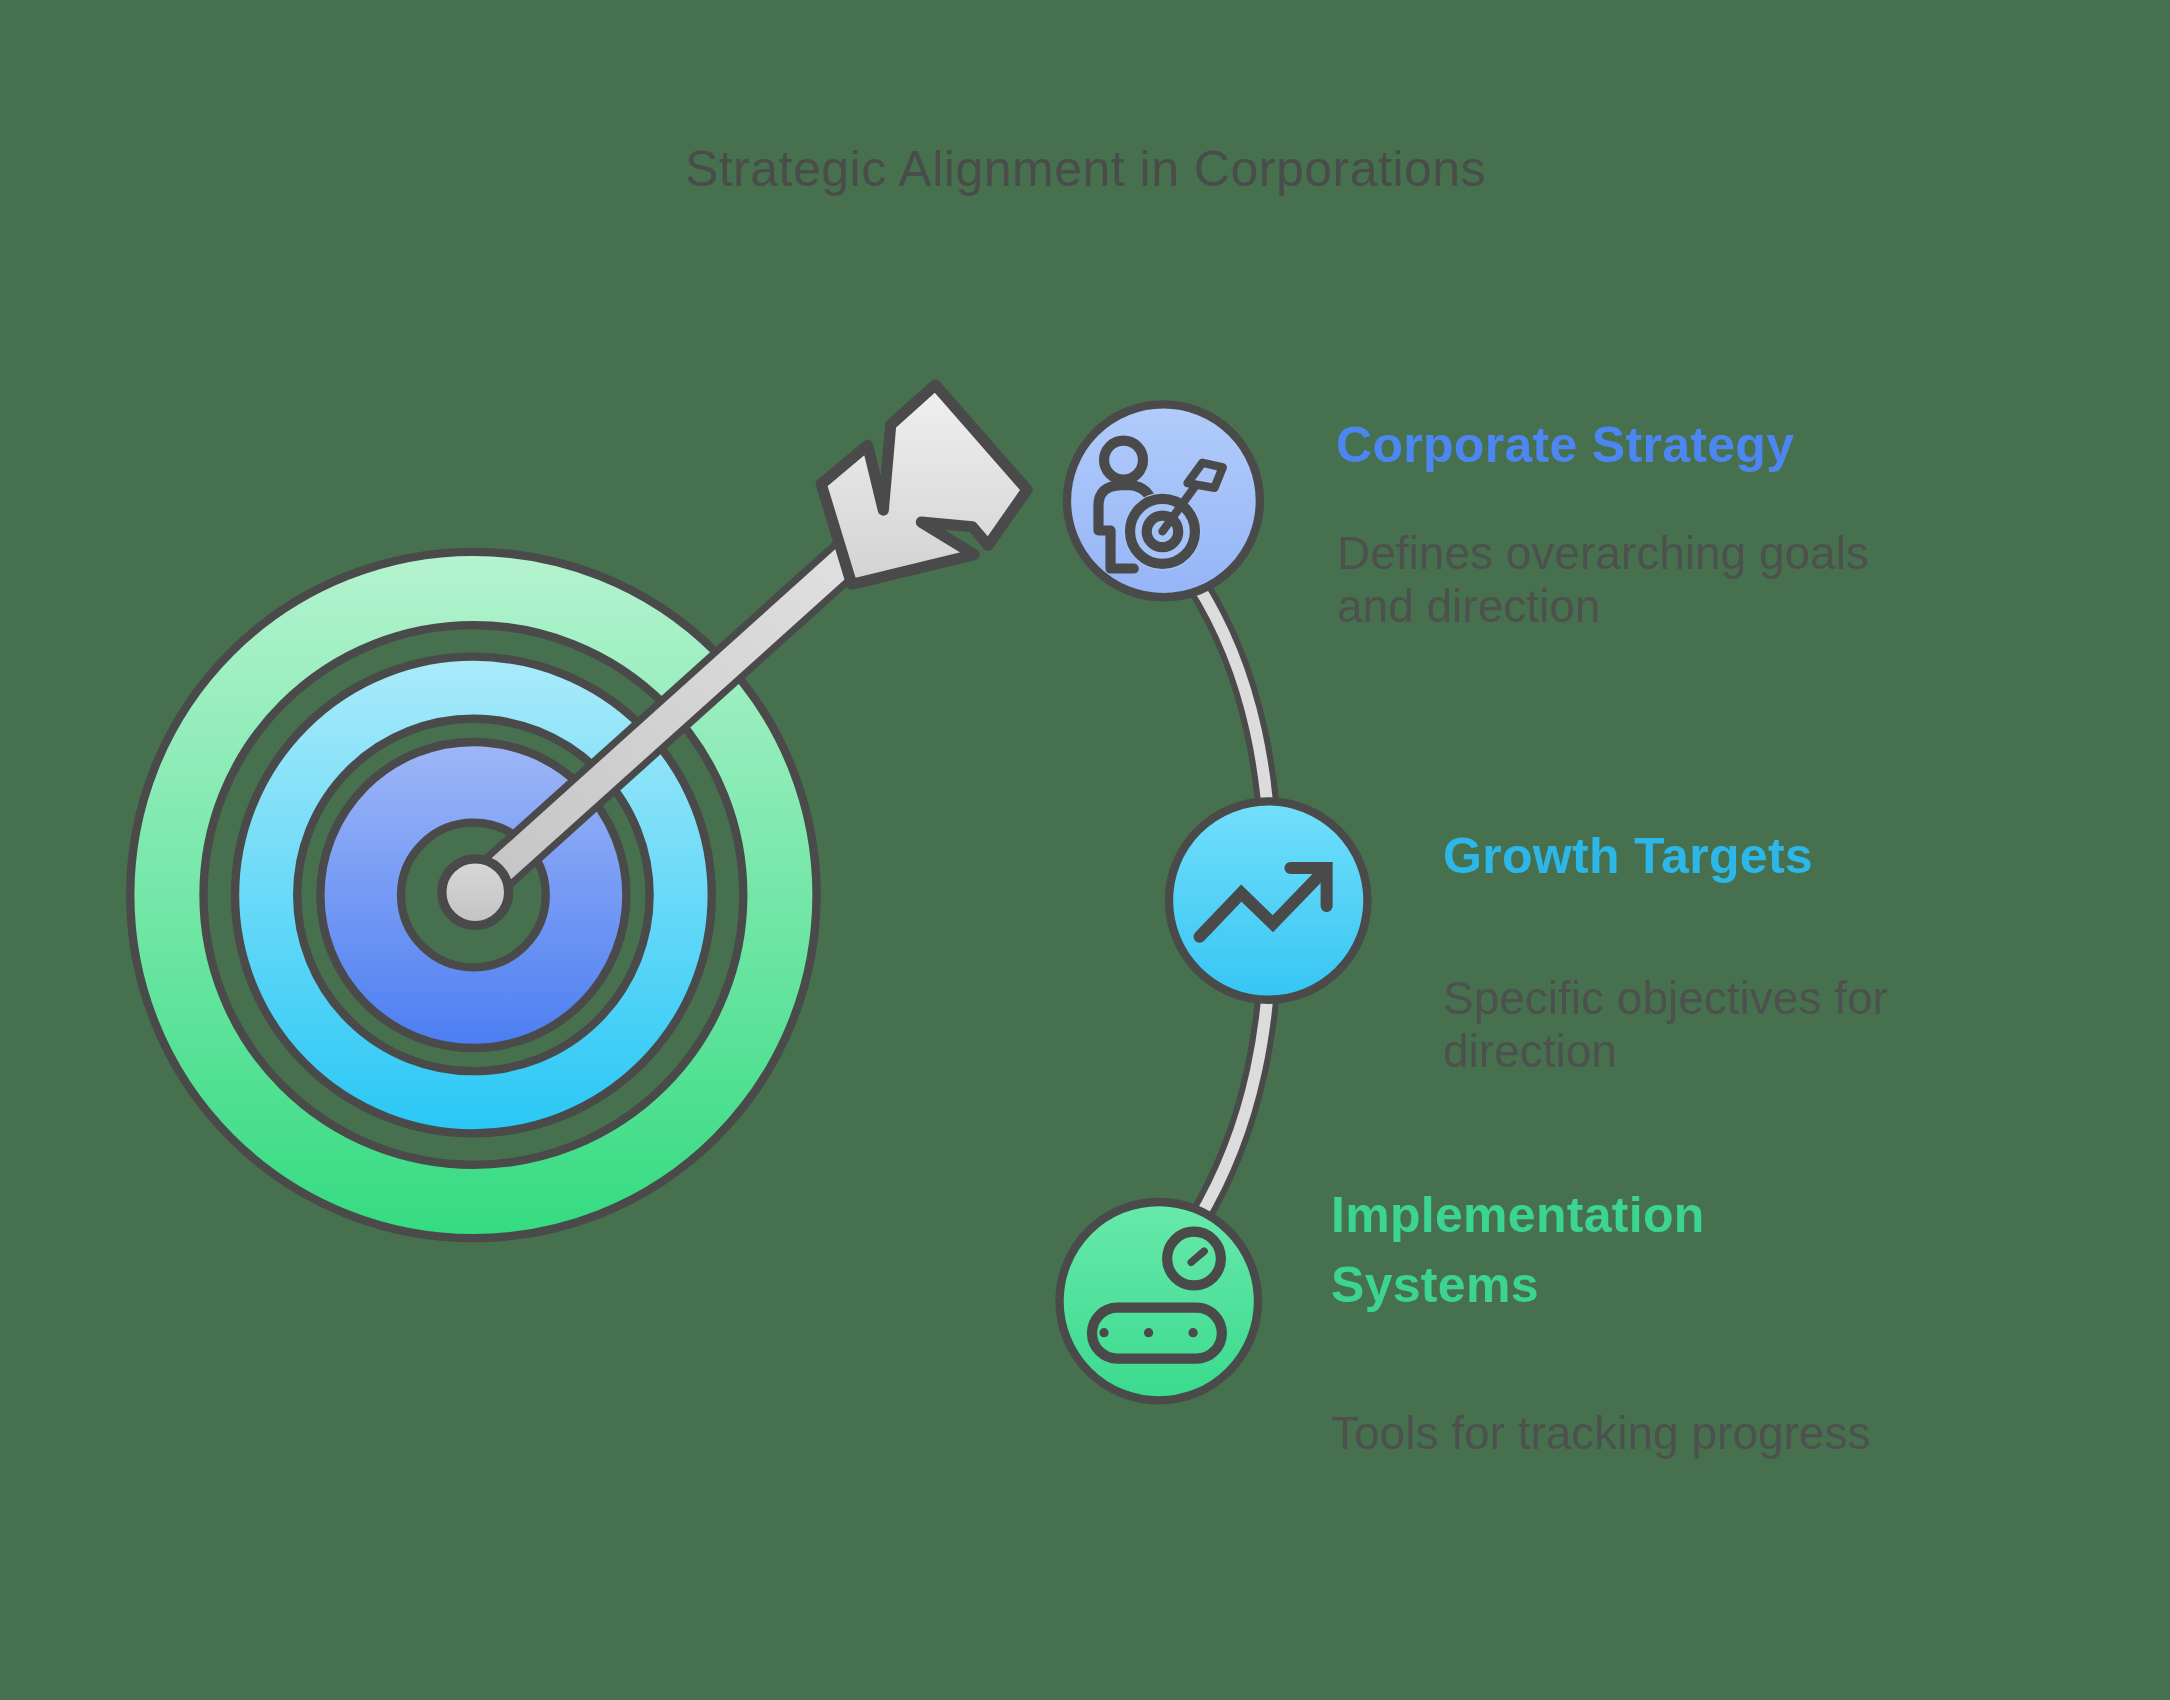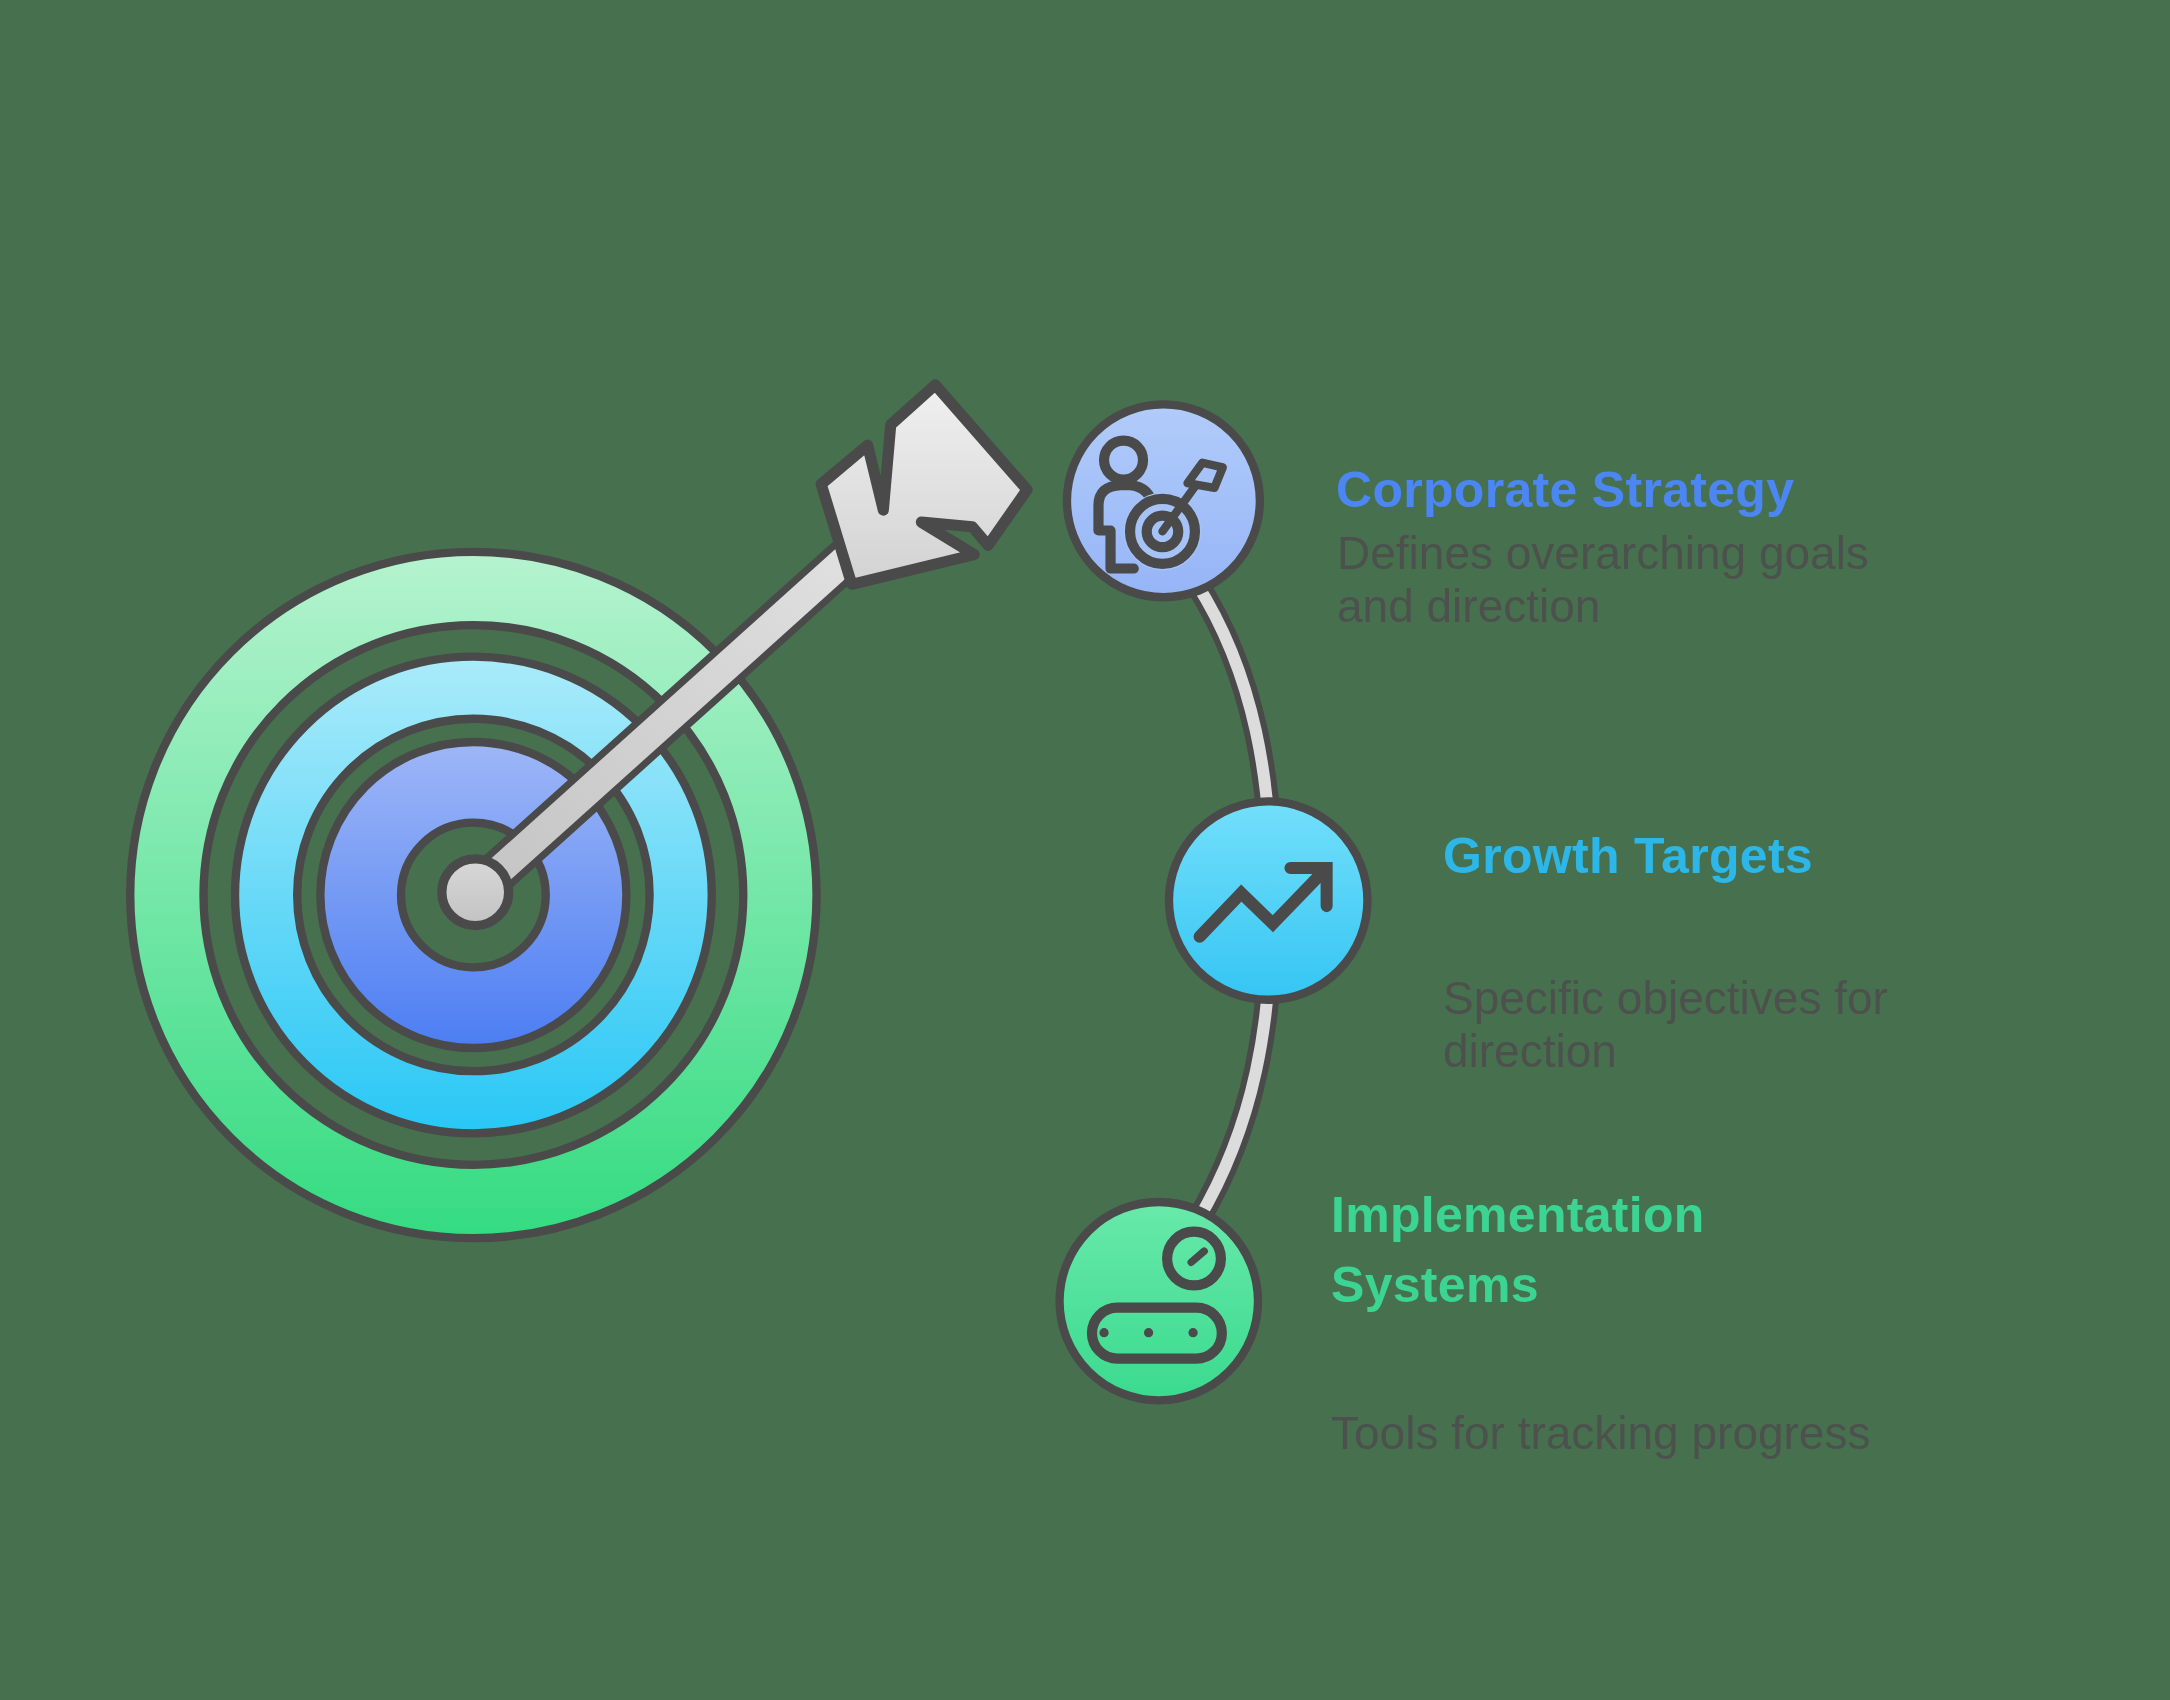--- a/index.html
+++ b/index.html
@@ -20,21 +20,21 @@
   .node-label{
     position:absolute;
     font-size:50px;font-weight:700;line-height:70px;
     letter-spacing:0.3px;
   }
   .node-desc{
     position:absolute;
     font-size:46px;font-weight:400;line-height:53px;
     color:#4D514E;
   }
-  .label-1{left:1336px;top:410px;width:649px;margin-top:45px;}
+  .label-1{left:1336px;top:410px;width:649px;}
   .desc-1{left:1337px;top:527px;width:603px;}
   .label-2{left:1443px;top:821px;width:649px;}
   .desc-2{left:1443px;top:972px;width:519px;}
   .label-3{left:1331px;top:1180px;width:417px;}
   .desc-3{left:1331px;top:1407px;width:668px;}
 </style>
 </head>
 <body>
 
 <div class="canvas">
@@ -137,20 +137,21 @@
         <rect x="1177" y="1410" width="140" height="55" rx="27.5"></rect>
         <circle cx="1190" cy="1437" r="5" fill="#4A4A4A" stroke="none"></circle>
         <circle cx="1238" cy="1437" r="5" fill="#4A4A4A" stroke="none"></circle>
         <circle cx="1286" cy="1437" r="5" fill="#4A4A4A" stroke="none"></circle>
         <circle cx="1287" cy="1357" r="29"></circle>
         <line x1="1284" y1="1361" x2="1298" y2="1349" stroke-width="8"></line>
       </g>
     </g>
   </svg>
 
+  <div class="page-title">Strategic Alignment in Corporations</div>
 
   <div class="node-label label-1" style="color: rgb(76, 134, 243);">Corporate Strategy</div>
   <div class="node-desc desc-1">Defines overarching goals and direction</div>
 
   <div class="node-label label-2" style="color: rgb(44, 183, 232);">Growth Targets</div>
   <div class="node-desc desc-2">Specific objectives for direction</div>
 
   <div class="node-label label-3" style="color: rgb(60, 212, 147);">Implementation Systems</div>
   <div class="node-desc desc-3">Tools for tracking progress</div>
 

